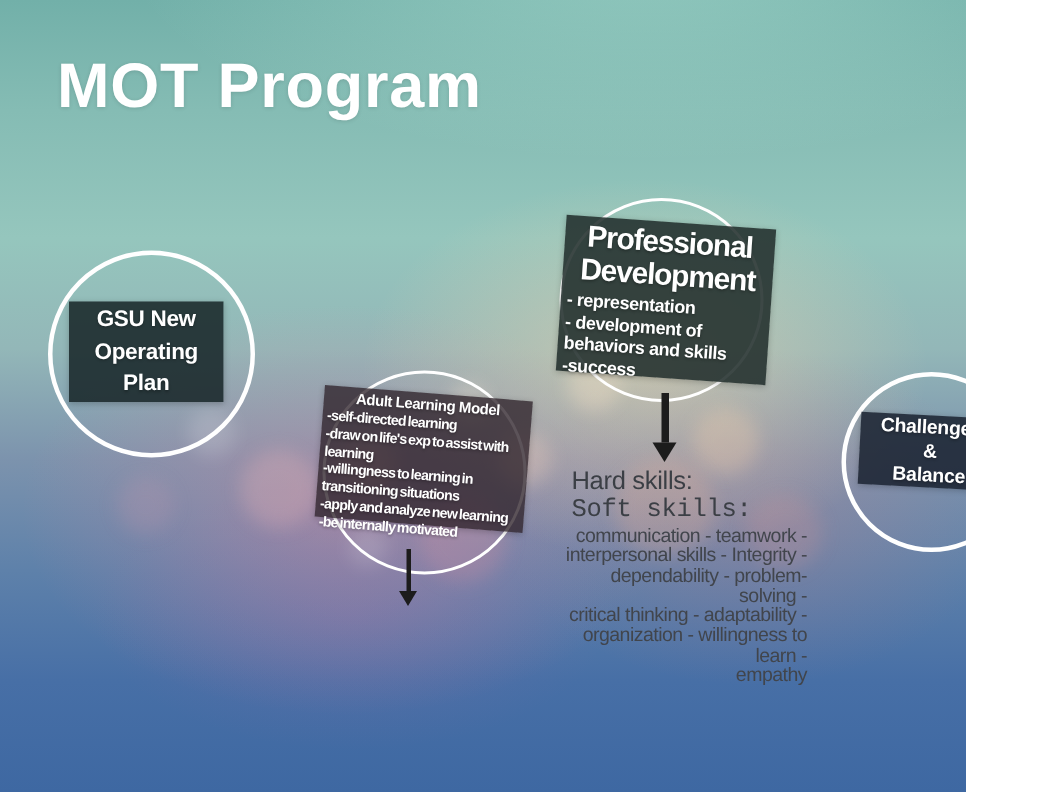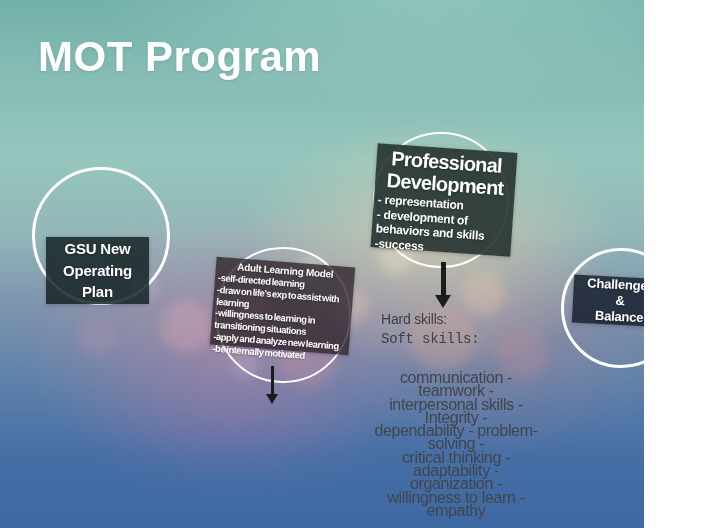--- a/index.html
+++ b/index.html
@@ -43,21 +43,21 @@
   .circle-challenges{left:561px;top:248px;width:120px;height:120px;}
 
   .node-box{
     position:absolute;z-index:3;box-sizing:border-box;color:#fff;
     box-shadow:0 1px 4px rgba(0,0,0,0.22);
     text-shadow:0 1px 2px rgba(0,0,0,0.30);
   }
   .box-gsu{
     left:46px;top:201px;width:103px;height:67px;background:var(--gsu-box);
     display:flex;align-items:center;justify-content:center;text-align:center;
-    font-size:15px;font-weight:bold;line-height:21.5px;letter-spacing:-0.2px;white-space:pre-line;margin-top:36px;
+    font-size:15px;font-weight:bold;line-height:21.5px;letter-spacing:-0.2px;white-space:pre-line;
   }
   .box-adult{
     left:213px;top:262px;width:139px;height:88px;background:var(--adult-box);
     transform:rotate(4.5deg);padding:3px 3px;
   }
   .box-adult .node-title{
     text-align:center;font-size:10px;font-weight:bold;letter-spacing:-0.3px;line-height:12px;
   }
   .box-adult .node-bullets{
     font-size:9.5px;font-weight:bold;letter-spacing:-0.5px;word-spacing:-1px;
@@ -91,29 +91,29 @@
   .arrow-adult{left:266px;top:366px;width:12px;}
   .arrow-adult .shaft{width:3px;height:28px;}
   .arrow-adult .head{border-left-width:6px;border-right-width:6px;border-top:10px solid var(--arrow,#1c1c1c);}
 
   .flipped-caption{
     position:absolute;left:238px;top:406px;width:94px;z-index:4;
     text-align:center;font-size:10px;line-height:12.5px;letter-spacing:-0.3px;
     color:#33373c;white-space:pre-line;
   }
   .skills-heading{
-    position:absolute;left:381px;z-index:4;font-size:14px;letter-spacing:-0.2px;
+    position:absolute;left:381px;z-index:4;font-size:17px;letter-spacing:-0.2px;
     color:var(--heading-text,#3b3f45);
   }
   .skills-hard{top:311px;}
   .skills-soft{top:331px;font-family:Liberation Mono, monospace;}
   .skills-list{
     position:absolute;left:374px;top:350px;width:164px;z-index:4;
-    text-align:center;font-size:16px;line-height:13.3px;letter-spacing:-0.35px;
-    color:var(--body-dark-text,#41454c);white-space:pre-line;margin-top:21px;
+    text-align:right;font-size:13px;line-height:13.3px;letter-spacing:-0.35px;
+    color:var(--body-dark-text,#41454c);white-space:pre-line;
   }
 </style>
 </head>
 <body>
 
 <div class="stage">
 
   <div class="bokeh b1"></div>
   <div class="bokeh b2"></div>
   <div class="bokeh b3"></div>

